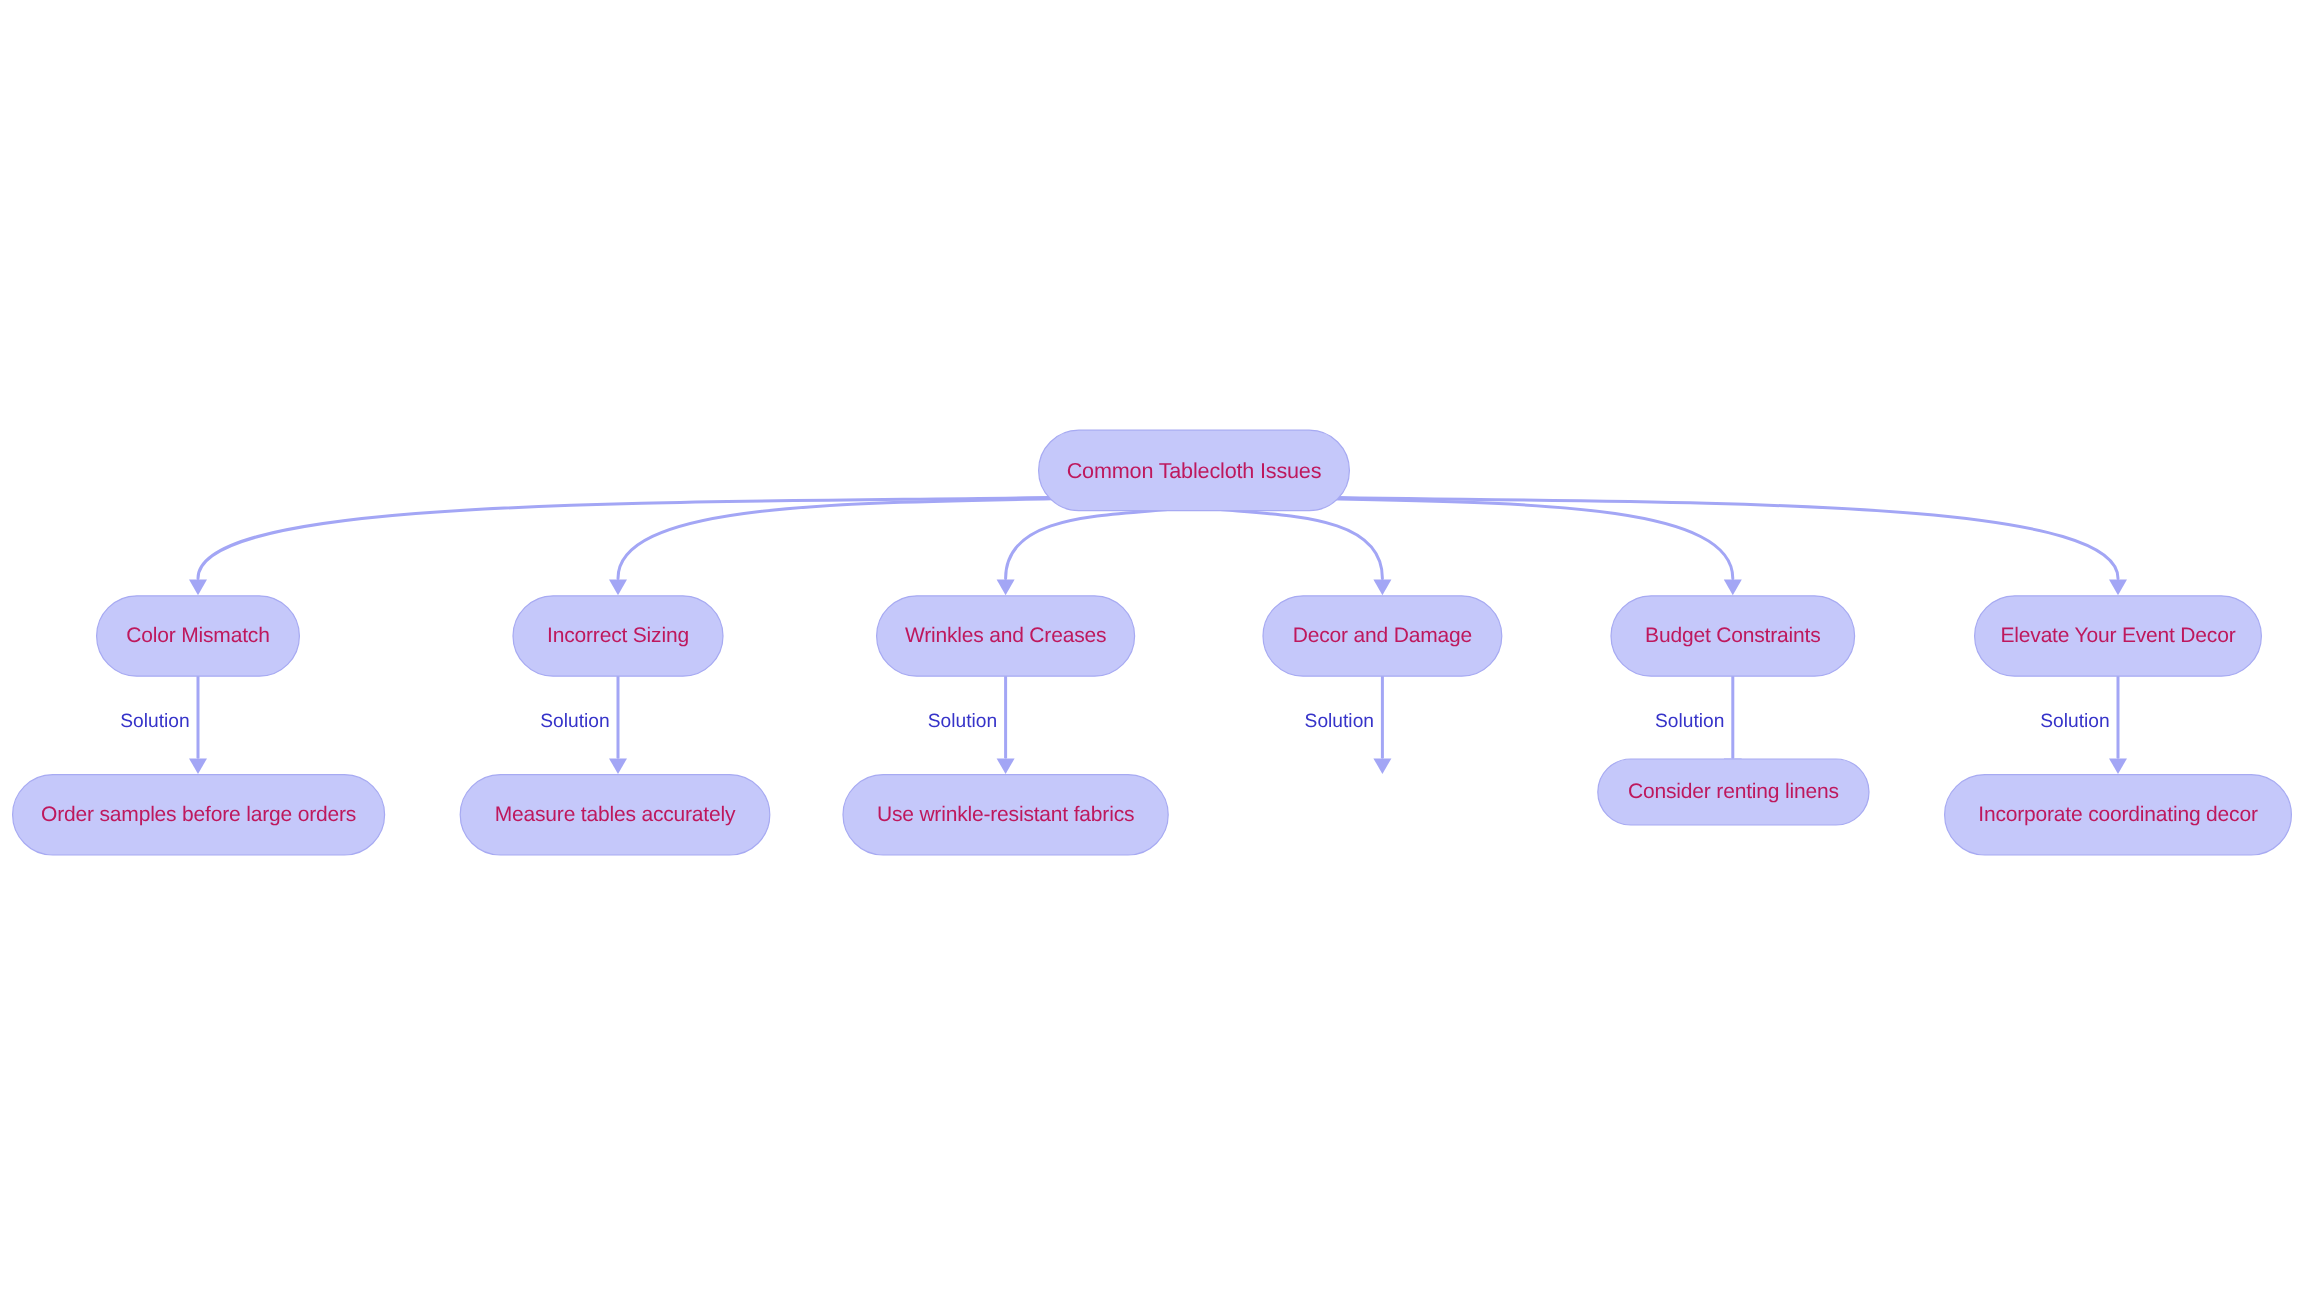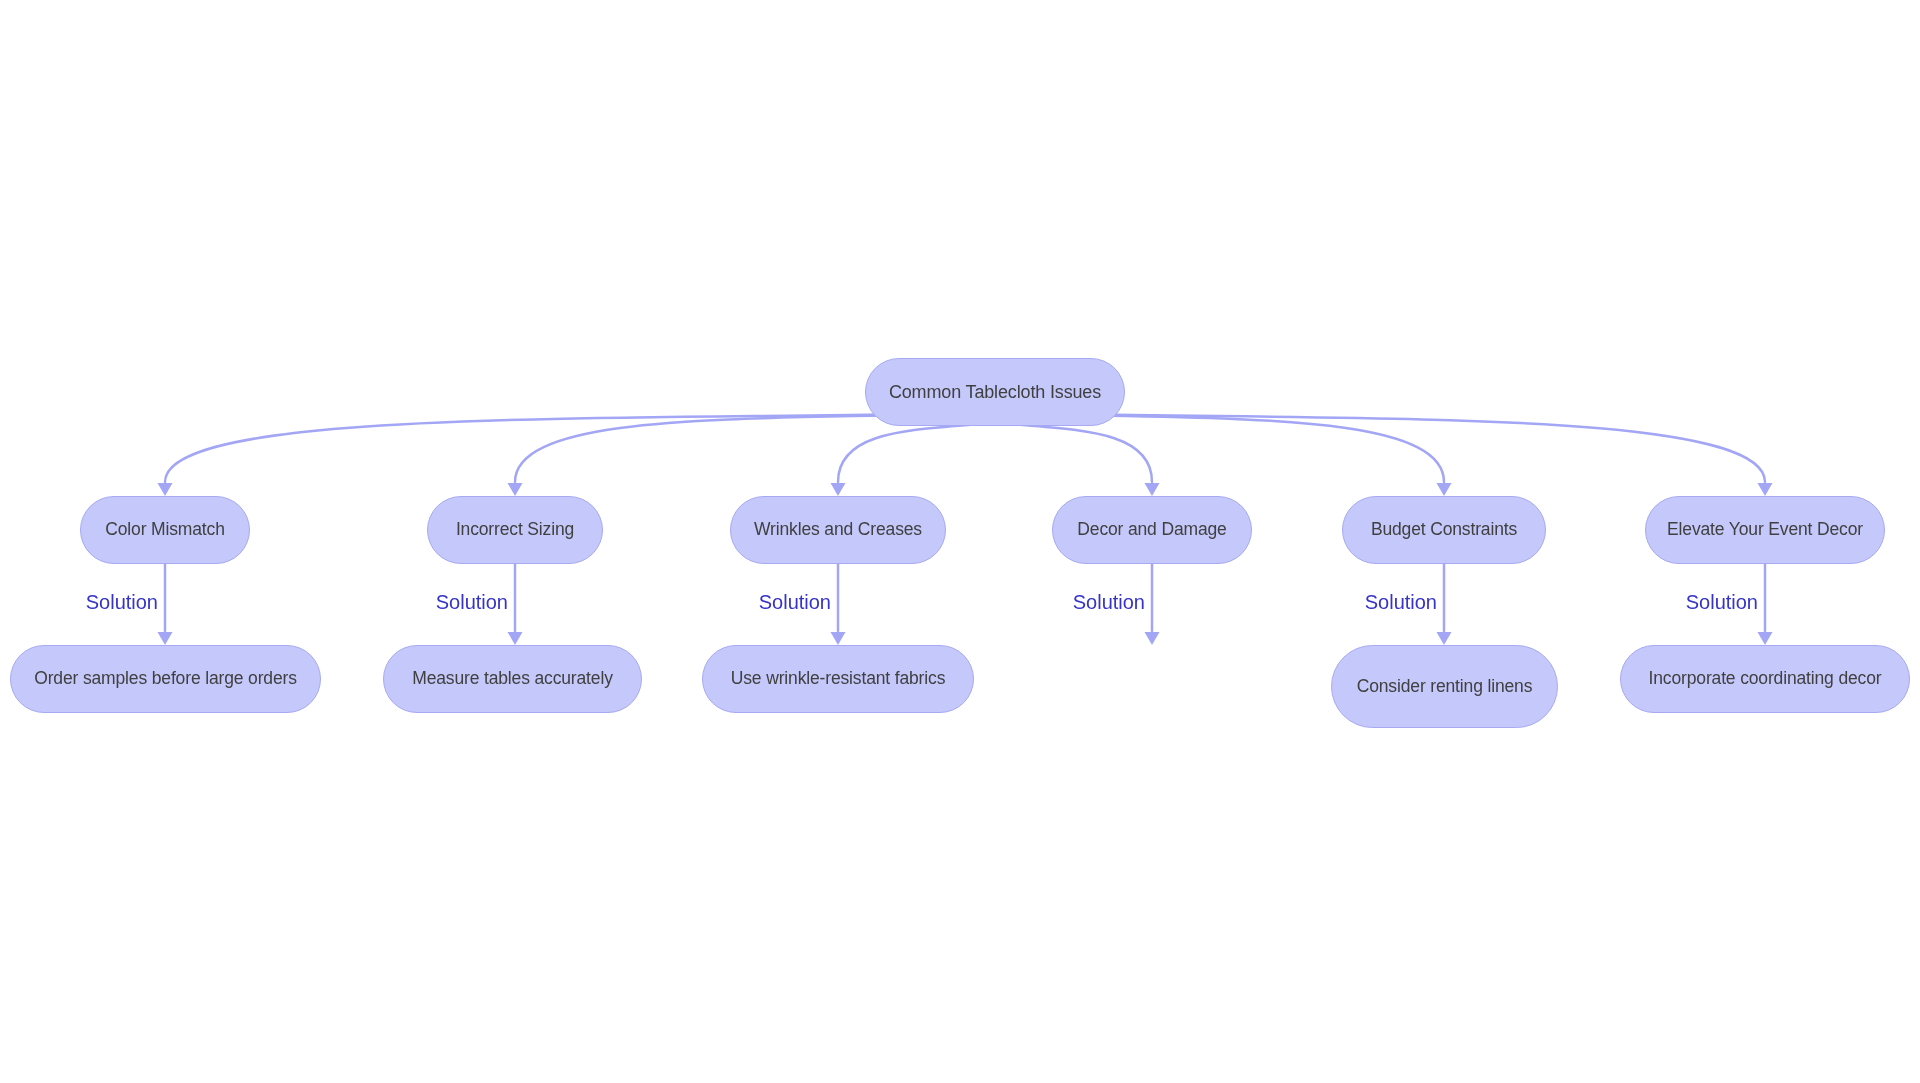--- a/index.html
+++ b/index.html
@@ -27,34 +27,34 @@
   }
   .node {
     position: absolute;
     box-sizing: border-box;
     display: flex;
     align-items: center;
     justify-content: center;
     background: #c5c8fa;
     border: 1.4px solid #a7aaf2;
     border-radius: 999px;
-    color: #404040;
+    color: #be185d;
     font-size: 17.5px;
     letter-spacing: -0.15px;
     white-space: nowrap;
     line-height: 1;
     padding: 0 14px;
   }
   .node.root {
     font-size: 18px;
   }
   .edge-label {
     position: absolute;
     color: #3633c9;
-    font-size: 20px;
+    font-size: 16px;
     line-height: 1;
     white-space: nowrap;
     transform: translate(-100%, -50%);
     padding-right: 7px;
   }
 </style>
 </head>
 <body>
 
 <div id="canvas">
@@ -91,21 +91,21 @@
   <div class="node" style="left: 80px; top: 496px; width: 170px; height: 68px;">Color Mismatch</div>
   <div class="node" style="left: 427px; top: 496px; width: 176px; height: 68px;">Incorrect Sizing</div>
   <div class="node" style="left: 730px; top: 496px; width: 216px; height: 68px;">Wrinkles and Creases</div>
   <div class="node" style="left: 1052px; top: 496px; width: 200px; height: 68px;">Decor and Damage</div>
   <div class="node" style="left: 1342px; top: 496px; width: 204px; height: 68px; text-align: right;">Budget Constraints</div>
   <div class="node" style="left: 1645px; top: 496px; width: 240px; height: 68px;">Elevate Your Event Decor</div>
 
   <div class="node" style="left: 10px; top: 645px; width: 311px; height: 68px;">Order samples before large orders</div>
   <div class="node" style="left: 383px; top: 645px; width: 259px; height: 68px;">Measure tables accurately</div>
   <div class="node" style="left: 702px; top: 645px; width: 272px; height: 68px;">Use wrinkle-resistant fabrics</div>
-  <div class="node" style="left: 1331px; top: 645px; width: 227px; height: 83px; text-align: center;">Consider renting linens</div>
+  <div class="node" style="left: 1331px; top: 632px; width: 227px; height: 56px; text-align: center;">Consider renting linens</div>
   <div class="node" style="left: 1620px; top: 645px; width: 290px; height: 68px;">Incorporate coordinating decor</div>
 
   <div class="edge-label" style="left: 165px; top: 601.5px;">Solution</div>
   <div class="edge-label" style="left: 515px; top: 601.5px;">Solution</div>
   <div class="edge-label" style="left: 838px; top: 601.5px;">Solution</div>
   <div class="edge-label" style="left: 1152px; top: 601.5px;">Solution</div>
   <div class="edge-label" style="left: 1444px; top: 601.5px;">Solution</div>
   <div class="edge-label" style="left: 1765px; top: 601.5px;">Solution</div>
 
 </div>

